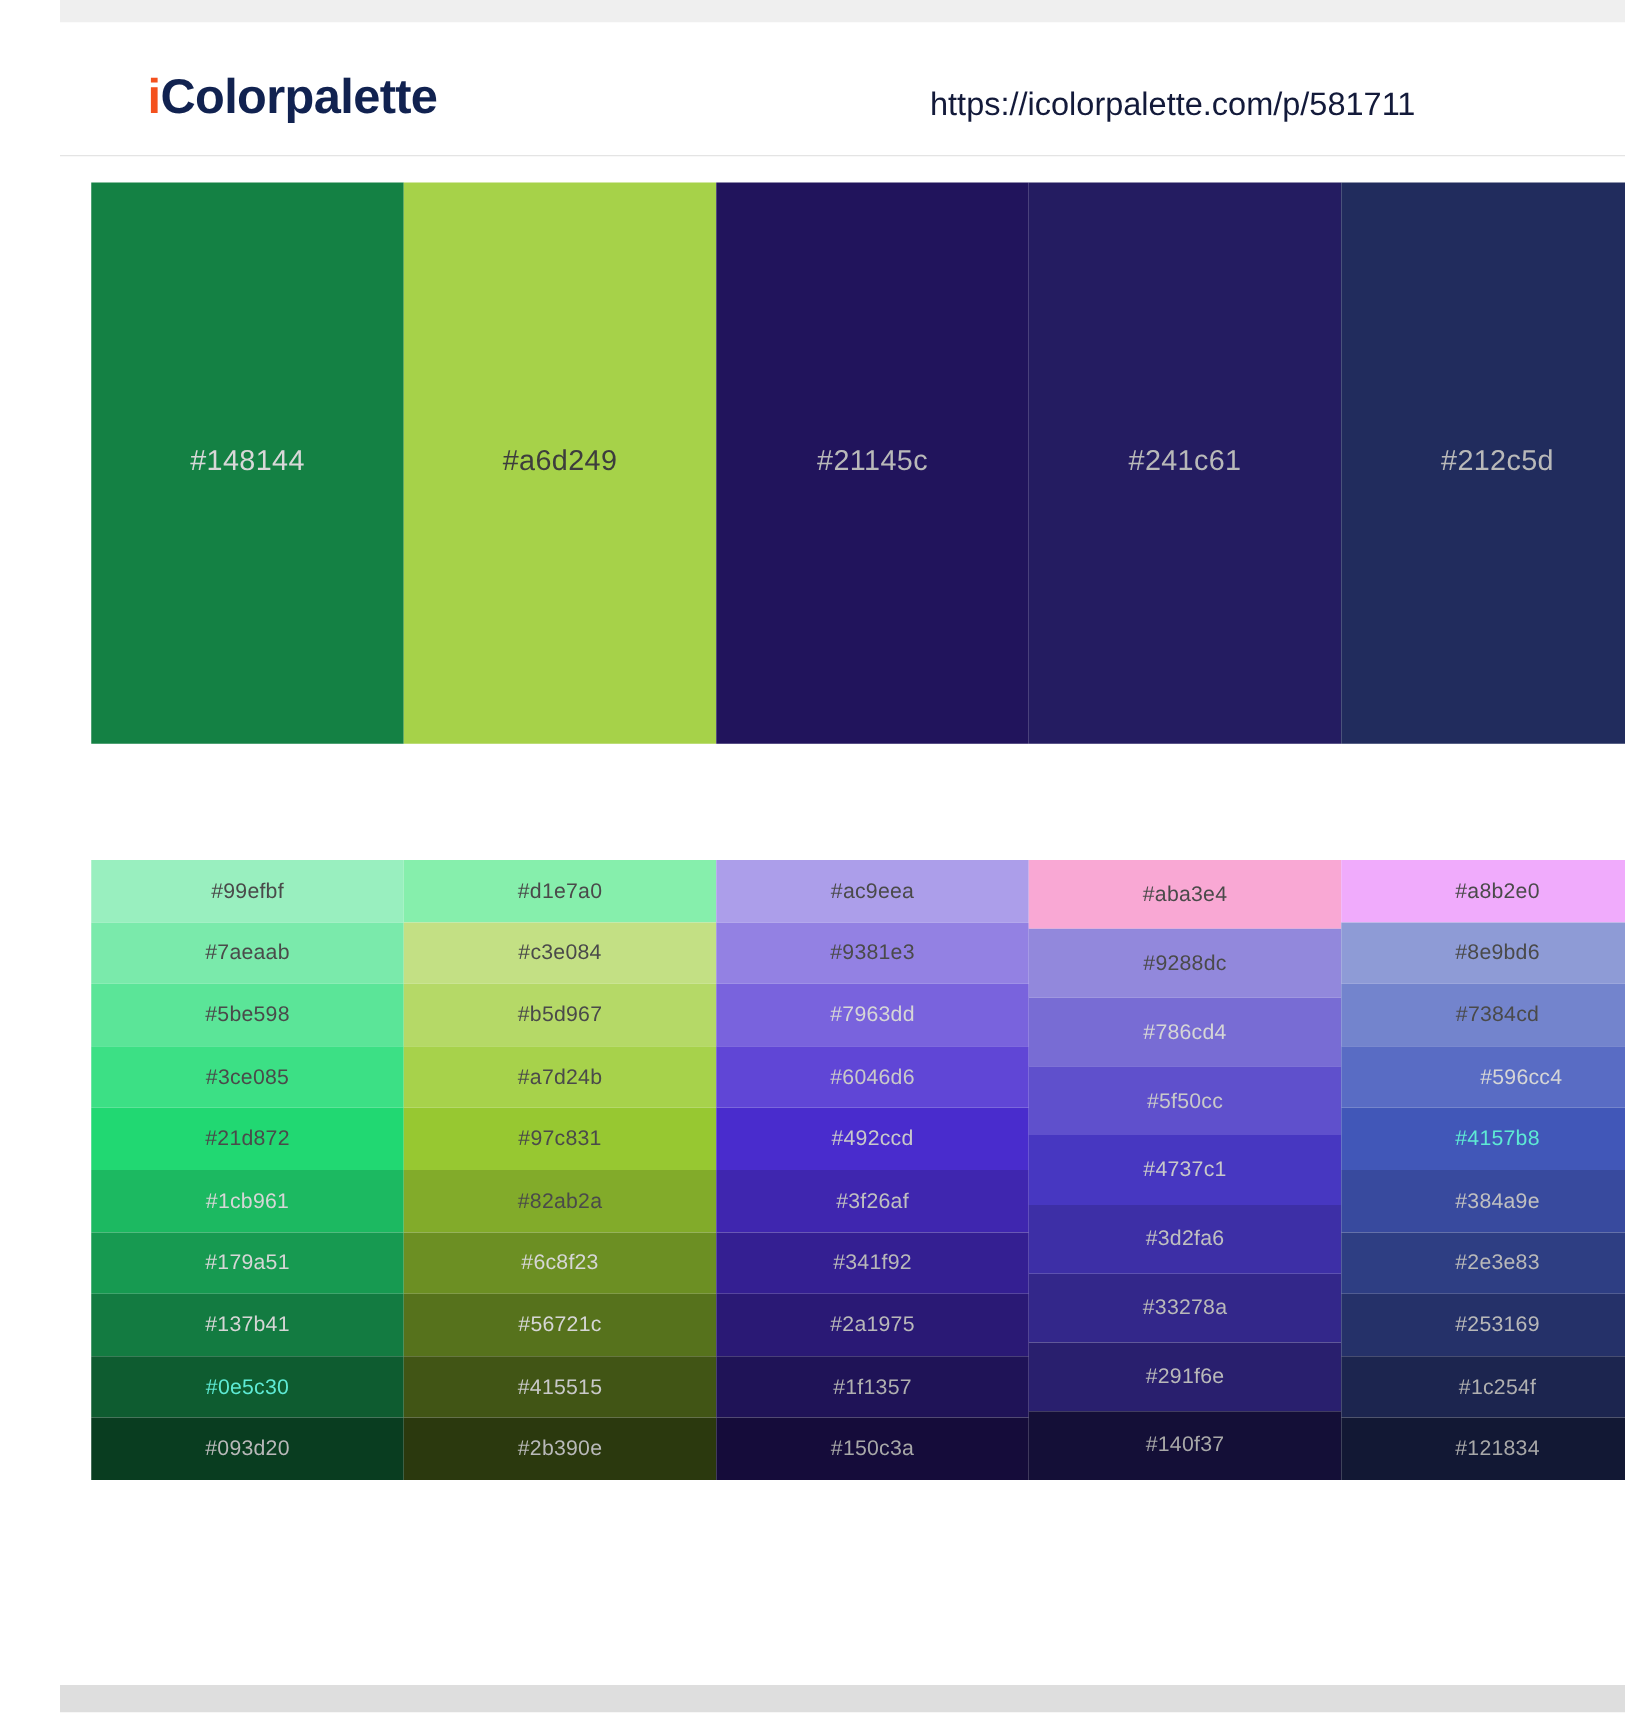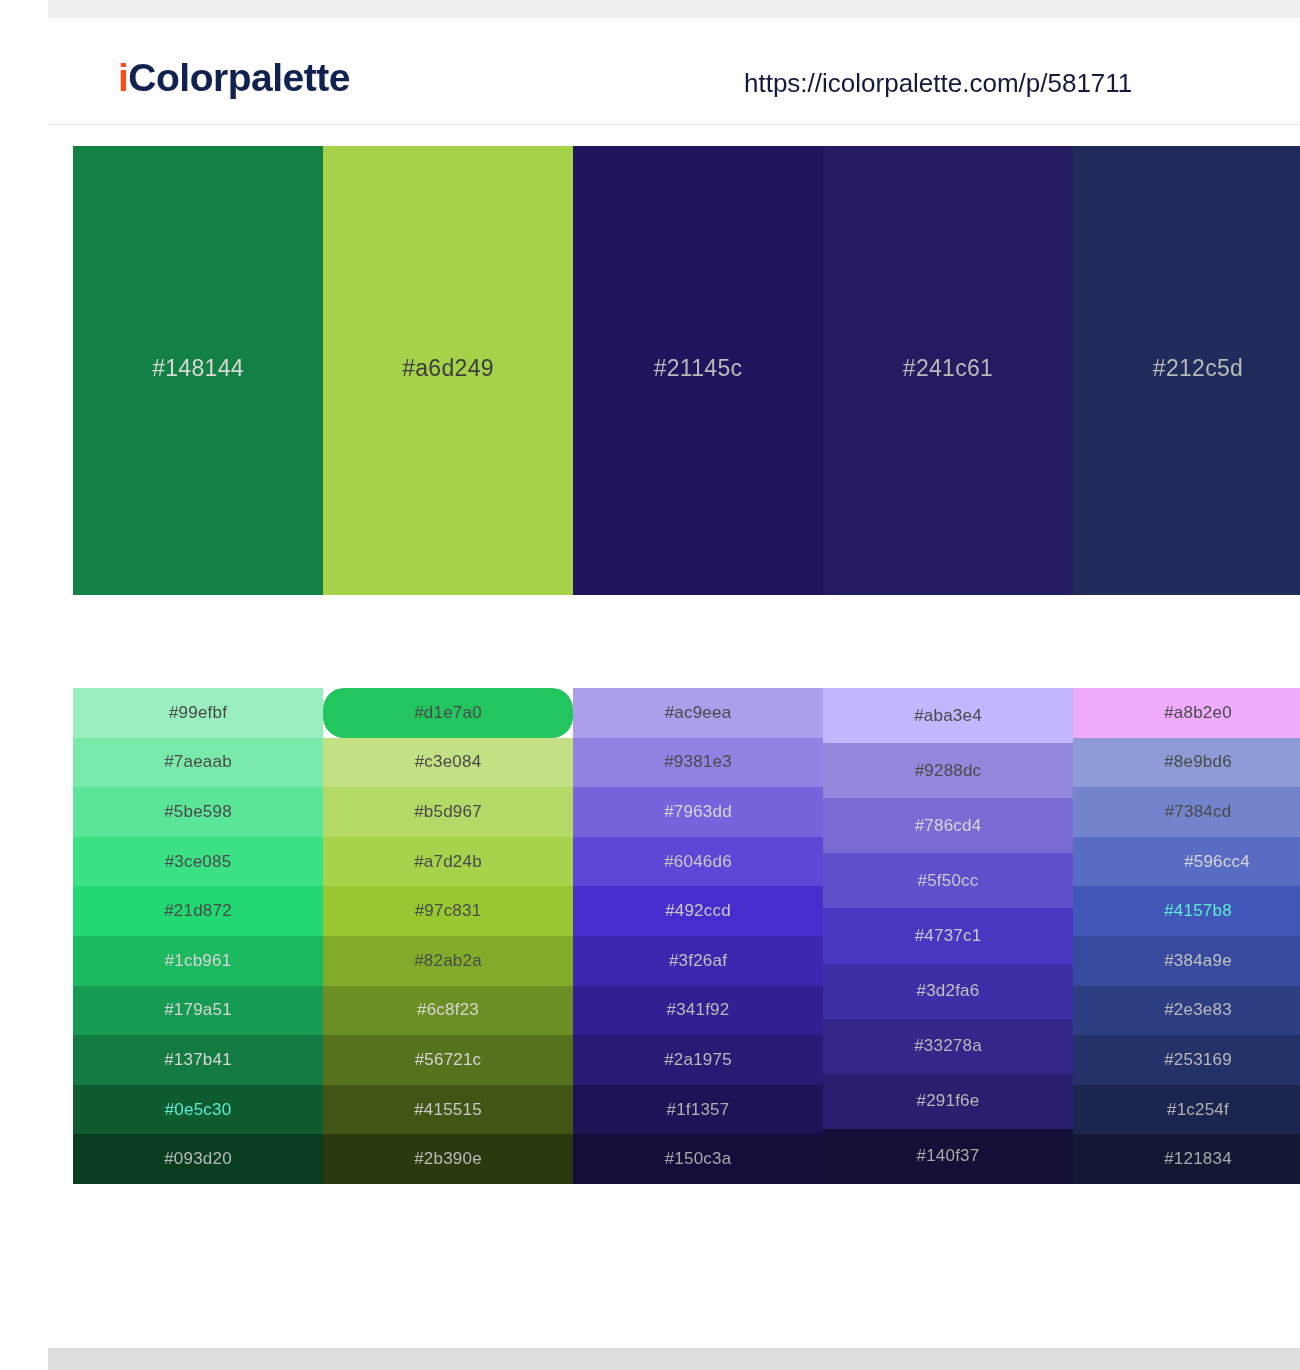--- a/index.html
+++ b/index.html
@@ -157,21 +157,21 @@
         <div class="grid-cell" style="background: rgb(91, 229, 152); color: rgb(74, 74, 74);">#5be598</div>
         <div class="grid-cell" style="background: rgb(60, 224, 133); color: rgb(74, 74, 74);">#3ce085</div>
         <div class="grid-cell" style="background: rgb(33, 216, 114); color: rgb(74, 74, 74);">#21d872</div>
         <div class="grid-cell" style="background: rgb(28, 185, 97); color: rgb(214, 214, 214);">#1cb961</div>
         <div class="grid-cell" style="background: rgb(23, 154, 81); color: rgb(214, 214, 214);">#179a51</div>
         <div class="grid-cell" style="background: rgb(19, 123, 65); color: rgb(214, 214, 214);">#137b41</div>
         <div class="grid-cell" style="background: rgb(14, 92, 48); color: #5eead4;">#0e5c30</div>
         <div class="grid-cell" style="background: rgb(9, 61, 32); color: rgb(185, 185, 185);">#093d20</div>
       </div>
       <div class="grid-col">
-        <div class="grid-cell" style="background: #22c55e; color: rgb(74, 74, 74); border-radius: 21px;">#d1e7a0</div>
+        <div class="grid-cell" style="background: #86efac; color: rgb(74, 74, 74);">#d1e7a0</div>
         <div class="grid-cell" style="background: rgb(195, 224, 132); color: rgb(74, 74, 74);">#c3e084</div>
         <div class="grid-cell" style="background: rgb(181, 217, 103); color: rgb(74, 74, 74);">#b5d967</div>
         <div class="grid-cell" style="background: rgb(167, 210, 75); color: rgb(74, 74, 74);">#a7d24b</div>
         <div class="grid-cell" style="background: rgb(151, 200, 49); color: rgb(74, 74, 74);">#97c831</div>
         <div class="grid-cell" style="background: rgb(130, 171, 42); color: rgb(74, 74, 74);">#82ab2a</div>
         <div class="grid-cell" style="background: rgb(108, 143, 35); color: rgb(214, 214, 214);">#6c8f23</div>
         <div class="grid-cell" style="background: rgb(86, 114, 28); color: rgb(214, 214, 214);">#56721c</div>
         <div class="grid-cell" style="background: rgb(65, 85, 21); color: rgb(201, 201, 201);">#415515</div>
         <div class="grid-cell" style="background: rgb(43, 57, 14); color: rgb(185, 185, 185);">#2b390e</div>
       </div>
@@ -181,21 +181,21 @@
         <div class="grid-cell" style="background: rgb(121, 99, 221); color: rgb(214, 214, 214);">#7963dd</div>
         <div class="grid-cell" style="background: rgb(96, 70, 214); color: rgb(201, 201, 201);">#6046d6</div>
         <div class="grid-cell" style="background: rgb(73, 44, 205); color: rgb(201, 201, 201);">#492ccd</div>
         <div class="grid-cell" style="background: rgb(63, 38, 175); color: rgb(192, 192, 192);">#3f26af</div>
         <div class="grid-cell" style="background: rgb(52, 31, 146); color: rgb(185, 185, 185);">#341f92</div>
         <div class="grid-cell" style="background: rgb(42, 25, 117); color: rgb(185, 185, 185);">#2a1975</div>
         <div class="grid-cell" style="background: rgb(31, 19, 87); color: rgb(176, 176, 176);">#1f1357</div>
         <div class="grid-cell" style="background: rgb(21, 12, 58); color: rgb(168, 168, 168);">#150c3a</div>
       </div>
       <div class="grid-col">
-        <div class="grid-cell" style="background: #c4b5fd; color: rgb(74, 74, 74);">#aba3e4</div>
+        <div class="grid-cell" style="background: #f9a8d4; color: rgb(74, 74, 74);">#aba3e4</div>
         <div class="grid-cell" style="background: rgb(146, 136, 220); color: rgb(74, 74, 74);">#9288dc</div>
         <div class="grid-cell" style="background: rgb(120, 108, 212); color: rgb(214, 214, 214);">#786cd4</div>
         <div class="grid-cell" style="background: rgb(95, 80, 204); color: rgb(201, 201, 201);">#5f50cc</div>
         <div class="grid-cell" style="background: rgb(71, 55, 193); color: rgb(201, 201, 201);">#4737c1</div>
         <div class="grid-cell" style="background: rgb(61, 47, 166); color: rgb(192, 192, 192);">#3d2fa6</div>
         <div class="grid-cell" style="background: rgb(51, 39, 138); color: rgb(185, 185, 185);">#33278a</div>
         <div class="grid-cell" style="background: rgb(41, 31, 110); color: rgb(185, 185, 185);">#291f6e</div>
         <div class="grid-cell" style="background: rgb(20, 15, 55); color: rgb(168, 168, 168);">#140f37</div>
       </div>
       <div class="grid-col">

